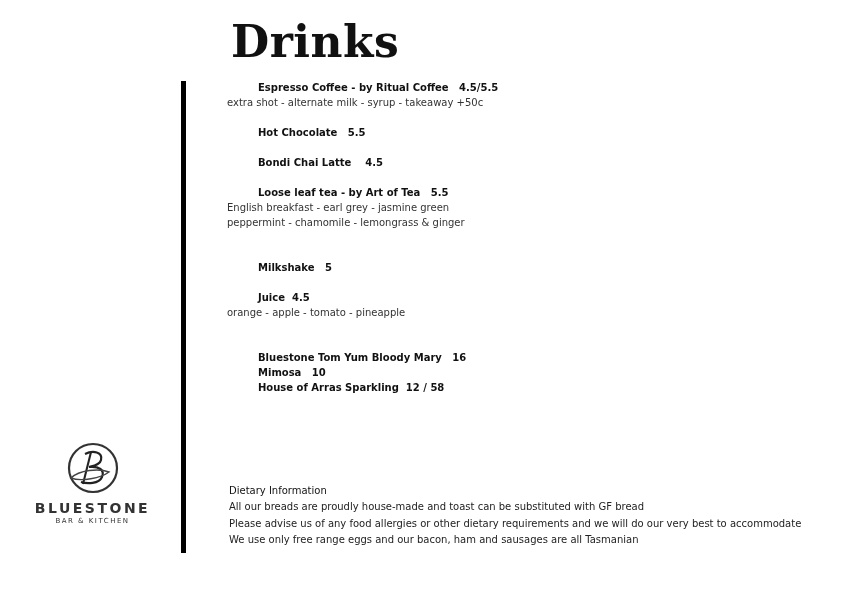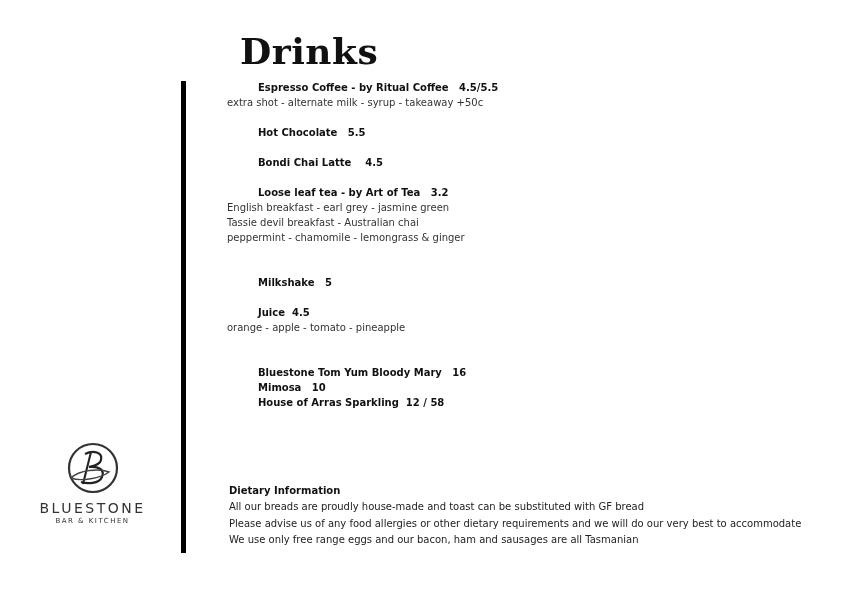--- a/index.html
+++ b/index.html
@@ -1,30 +1,30 @@
 <!DOCTYPE html>
 <html><head>
   <meta charset="utf-8">
   <style>
     html, body { margin:0; padding:0; }
     body { width:841px; height:595px; background:#ffffff; position:relative; overflow:hidden; font-family:"DejaVu Sans", sans-serif; color:#111; }
-    .title { position:absolute; left:227px; top:8px; font-family:"DejaVu Serif", serif; font-size:36px; font-weight:bold; letter-spacing:0.5px; color:#111; margin:13px; line-height:60px; }
+    .title { position:absolute; left:227px; top:8px; font-family:"DejaVu Serif", serif; font-size:44px; font-weight:bold; letter-spacing:0.5px; color:#111; margin:4px; line-height:60px; }
     .vbar { position:absolute; left:181px; top:81px; width:5px; height:472px; background:#000; }
     .menu { position:absolute; left:227px; top:80px; width:560px; }
     .item { margin:0; }
     .item-title { font-size:10px; font-weight:bold; line-height:15px; color:#111; white-space:pre;padding-left:31px; }
     .item-desc { font-size:10px; font-weight:normal; line-height:15px; color:#333; white-space:pre; }
     .gap1 { height:15px; }
     .gap2 { height:30px; }
     .dietary { position:absolute; left:229px; top:483px; width:580px; }
-    .diet-head { font-size:10px; font-weight:bold; line-height:16px; color:#111; }
+    .diet-head { font-size:10px; font-weight:normal; line-height:16px; color:#111; }
     .diet-line { font-size:10px; line-height:16.5px; color:#222; white-space:nowrap; }
     .logo { position:absolute; left:30px; top:440px; width:125px; text-align:center; }
     .logo-mark { width:56px; height:56px; margin:0 auto; }
-    .logo-name { font-size:14px; font-weight:normal; letter-spacing:2.5px; color:#333; margin-top:4px; line-height:16px; }
+    .logo-name { font-size:14px; font-weight:bold; letter-spacing:2.5px; color:#333; margin-top:4px; line-height:16px; }
     .logo-sub { font-size:7px; letter-spacing:1.5px; color:#333; line-height:10px; }
   </style>
 </head>
 <body>
 
 <h1 class="title">Drinks</h1>
 <div class="vbar"></div>
 
 <div class="menu">
   <div class="item">
@@ -34,23 +34,22 @@
   <div class="gap1"></div>
   <div class="item">
     <div class="item-title">Hot Chocolate   5.5</div>
   </div>
   <div class="gap1"></div>
   <div class="item">
     <div class="item-title">Bondi Chai Latte    4.5</div>
   </div>
   <div class="gap1"></div>
   <div class="item">
-    <div class="item-title">Loose leaf tea - by Art of Tea   3.2</div>
+    <div class="item-title">Loose leaf tea - by Art of Tea   5.5</div>
     <div class="item-desc">English breakfast - earl grey - jasmine green</div>
-    <div class="item-desc">Tassie devil breakfast - Australian chai</div>
     <div class="item-desc">peppermint - chamomile - lemongrass &amp; ginger</div>
   </div>
   <div class="gap1"></div>
   <div class="gap1"></div>
   <div class="item">
     <div class="item-title">Milkshake   5</div>
   </div>
   <div class="gap1"></div>
   <div class="item">
     <div class="item-title">Juice  4.5</div>

